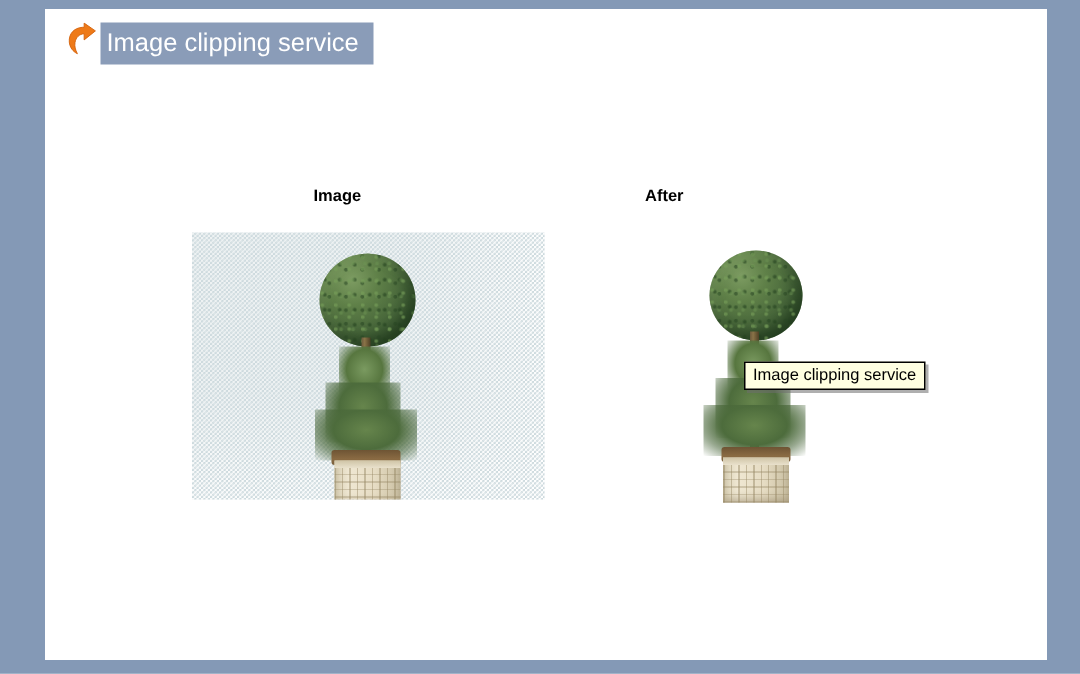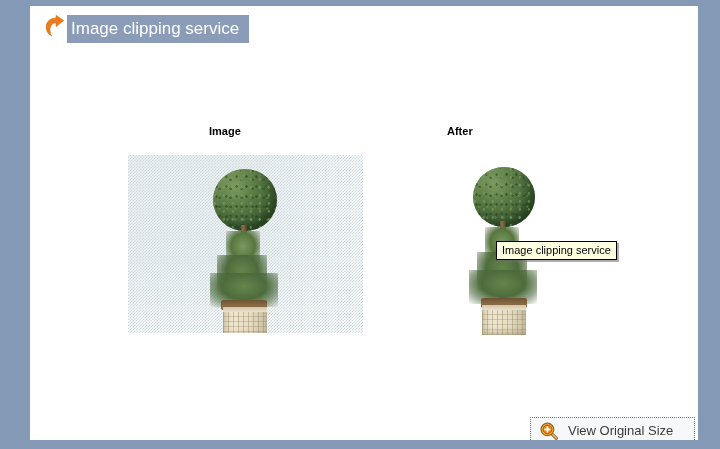--- a/index.html
+++ b/index.html
@@ -78,21 +78,21 @@
 
   .panel-caption {
     position: absolute;
     font-size: 11px;
     font-weight: bold;
     color: #000000;
     font-family: "Liberation Sans", sans-serif;
     white-space: nowrap;
   }
   #before-caption { left: 179px; top: 119px; }
-  #after-caption  { left: 417px; top: 119px; }
+  #after-caption  { left: 400px; top: 119px; }
 
   
   #before-image {
     position: absolute;
     left: 98px;
     top: 149px;
     width: 235px;
     height: 178px;
     background-color: #eef2f3;
     background-image:
@@ -279,28 +279,15 @@
           <div class="tp-pot" style="left:47px; top:156px; width:44px; height:30px;"></div>
         </div>
       </div>
 
       <div id="tooltip">
         <span>Image clipping service</span>
       </div>
 
     </div>
 
-    <div id="view-original-button">
-
-      <svg id="zoom-in-icon" viewBox="0 0 18 18">
-        <line x1="11.3" y1="11.3" x2="16.3" y2="16.3" stroke="#8a6a2e" stroke-width="3.2" stroke-linecap="round"></line>
-        <line x1="11.3" y1="11.3" x2="16.3" y2="16.3" stroke="#e7ba5e" stroke-width="1.6" stroke-linecap="round"></line>
-        <circle cx="7.4" cy="7.4" r="6.3" fill="#f5b942" stroke="#9a6a13" stroke-width="1.3"></circle>
-        <circle cx="7.4" cy="7.4" r="4.4" fill="#f07c16" stroke="#b2560a" stroke-width="0.9"></circle>
-        <rect x="6.55" y="4.3" width="1.8" height="6.2" fill="#ffffff"></rect>
-        <rect x="4.3" y="6.55" width="6.2" height="1.8" fill="#ffffff"></rect>
-      </svg>
-
-      <span id="view-original-label">View Original Size</span>
-    </div>
 
   </div>
 </div>
 
 </body></html>

